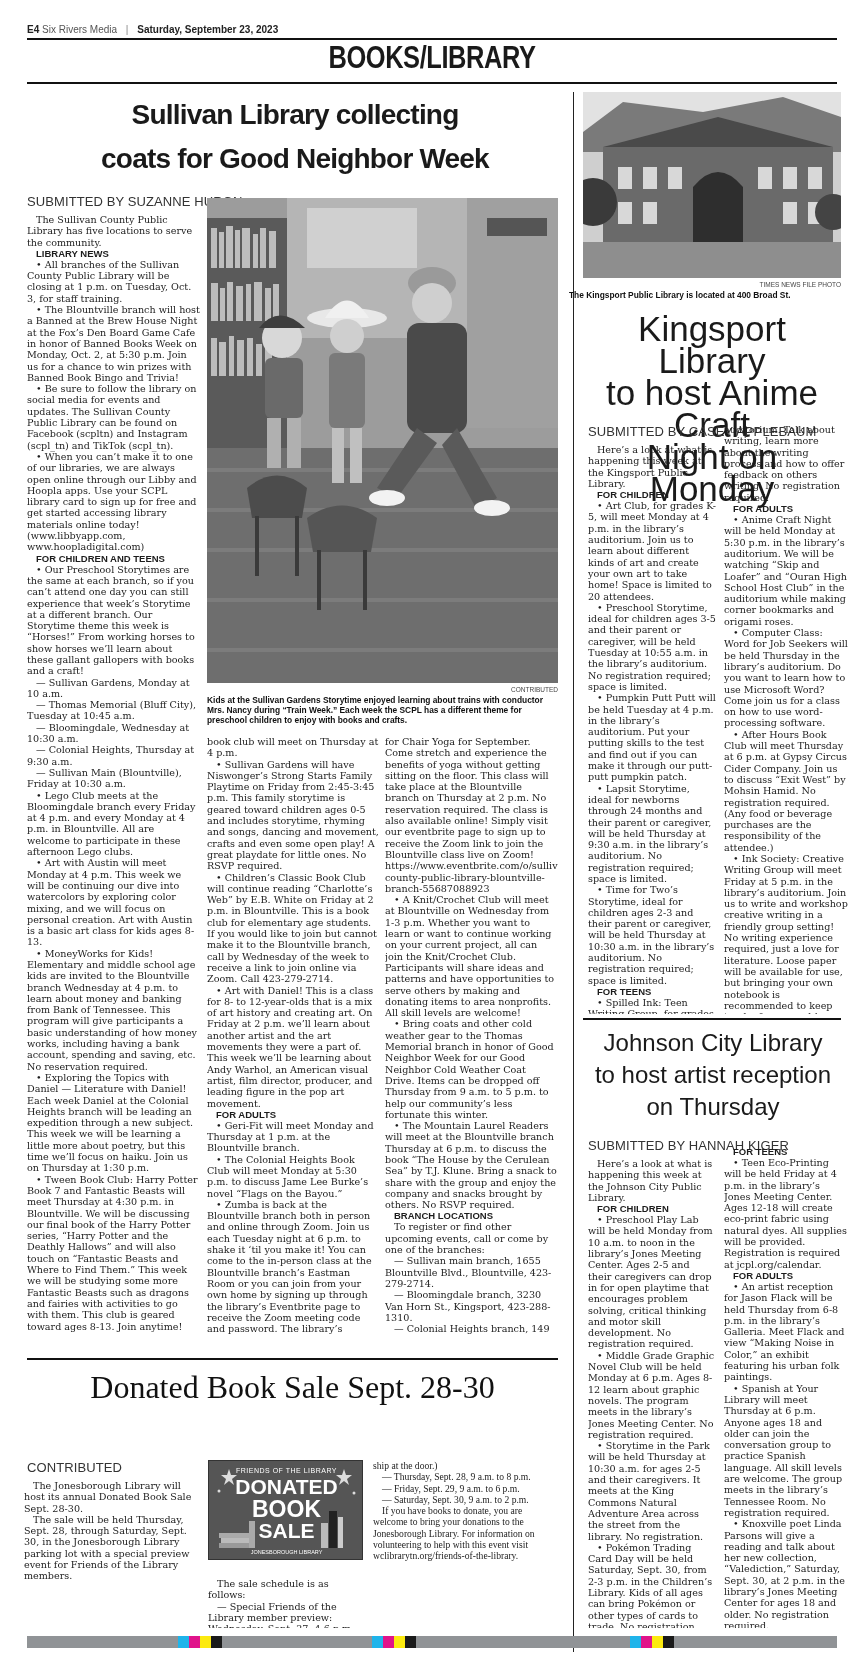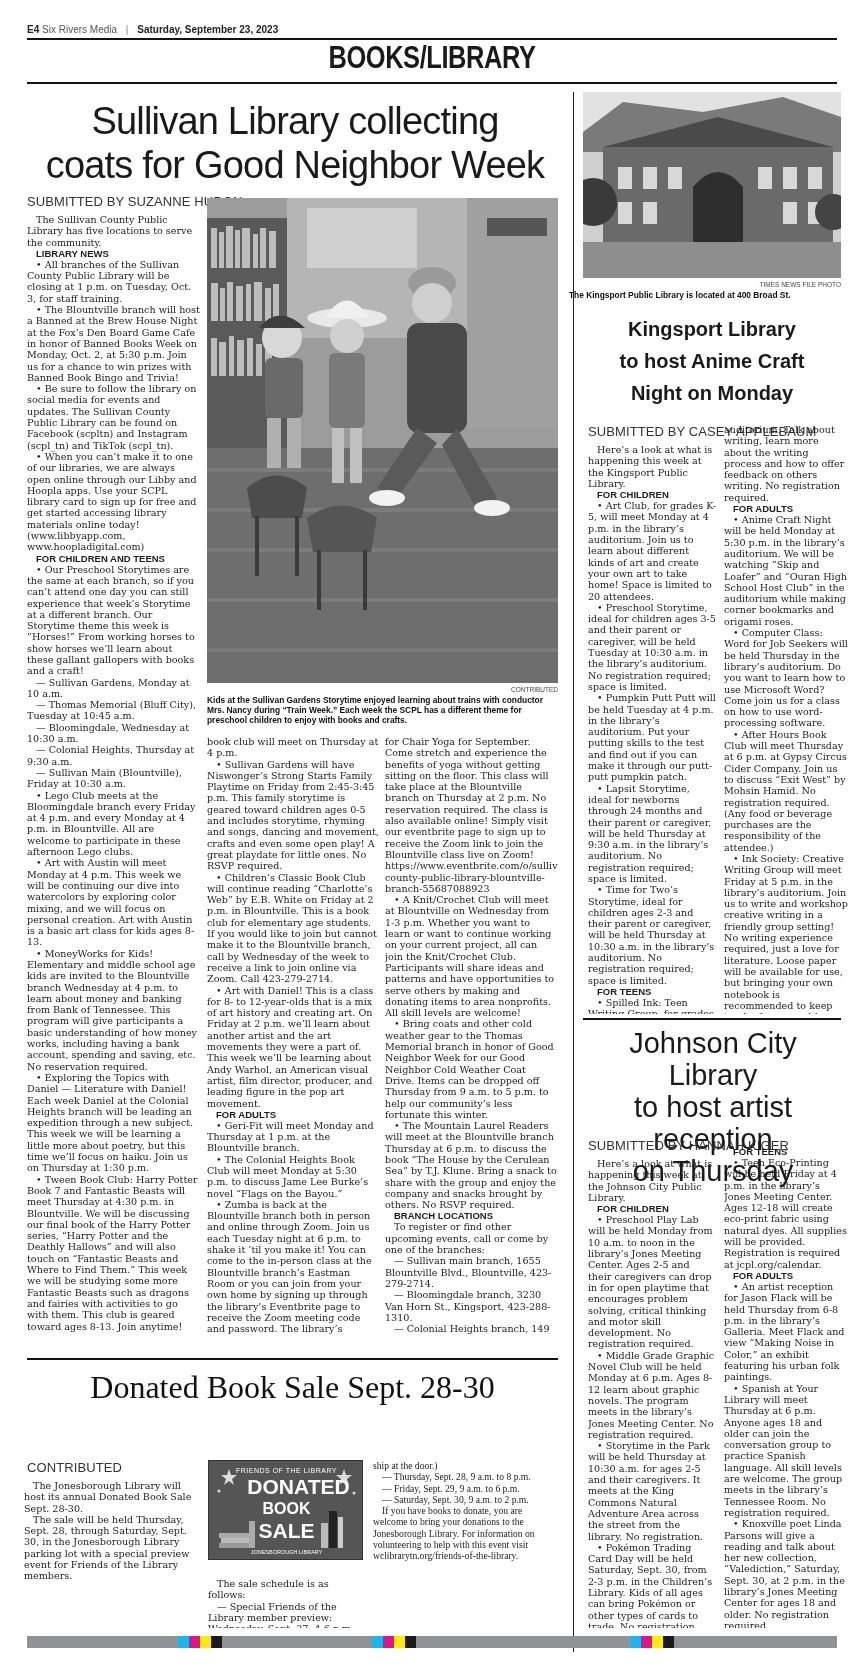--- a/index.html
+++ b/index.html
@@ -7,21 +7,21 @@
   body { position: relative; font-family: "DejaVu Serif", serif; color: #1a1a1a; }
   .abs { position: absolute; }
 
   
   .folio { left: 27px; top: 24px; font-size: 10px; font-family: "Liberation Sans", sans-serif; color: #222; }
   .folio b { font-weight: bold; }
   .folio .sep { color: #888; margin: 0 6px; }
   .rule { background: #111; height: 1.5px; }
   .section-title { left: 0; width: 864px; top: 40px; text-align: center; font-family: "Liberation Sans", sans-serif; font-weight: bold; font-size: 31px; letter-spacing: -0.5px; transform: scaleX(0.82); transform-origin: center; }
 
-  .headline-main { left: 20px; width: 550px; top: 93px; text-align: center; font-family: "Liberation Sans", sans-serif; font-weight: normal; font-size: 38px; line-height: 44px; letter-spacing: -0.8px; margin-top: 6px; }
+  .headline-main { left: 20px; width: 550px; top: 93px; text-align: center; font-family: "Liberation Sans", sans-serif; font-weight: bold; font-size: 28px; line-height: 44px; letter-spacing: -0.8px; }
   .byline { font-family: "Liberation Sans", sans-serif; font-size: 13px; color: #333; letter-spacing: 0.1px; text-transform: uppercase; }
 
   .col { font-size: 9.6px; line-height: 11.3px; font-family: "DejaVu Serif", serif; color: #1c1c1c; }
   .col p { text-indent: 9px; }
   .col p.noind { text-indent: 0; }
   .col h4 { font-family: "Liberation Sans", sans-serif; font-weight: bold; font-size: 9.5px; line-height: 11px; padding-left: 9px; }
 
   .photo { background: #777; overflow: hidden; }
   .caption { font-family: "Liberation Sans", sans-serif; font-weight: bold; font-size: 8.4px; line-height: 10px; color: #111; }
   .credit { font-family: "Liberation Sans", sans-serif; font-size: 6.5px; color: #444; text-align: right; text-transform: uppercase; }
@@ -197,49 +197,49 @@
     </g>
     <path d="M110 150 V95 q25 -30 50 0 V150 z" fill="#2e2e2e"></path>
     <rect x="0" y="150" width="258" height="36" fill="#8e8e8e"></rect>
     <circle cx="10" cy="110" r="24" fill="#3a3a3a"></circle>
     <circle cx="250" cy="120" r="18" fill="#444"></circle>
   </svg>
 </div>
 <div class="abs credit" style="left:690px;top:281px;width:151px;">TIMES NEWS FILE PHOTO</div>
 <div class="abs caption" style="left:569px;top:290px;width:258px;">The Kingsport Public Library is located at 400 Broad St.</div>
 
-<div class="abs sub-headline" style="left:583px;top:313px;width:258px;font-size:20px;line-height:32px;font-weight:bold;">
+<div class="abs sub-headline" style="left:583px;top:313px;width:258px;font-size:35px;line-height:32px;">
   <div>Kingsport Library</div>
   <div>to host Anime Craft</div>
   <div>Night on Monday</div>
 </div>
 <div class="abs byline" style="left:588px;top:424px;">SUBMITTED BY CASEY APPLEBAUM</div>
 <div class="abs col" style="left:588px;top:444px;width:128px;height:570px;overflow:hidden;">
     <p>Here’s a look at what is happening this week at the Kingsport Public Library.</p>
     <h4>FOR CHILDREN</h4>
     <p>• Art Club, for grades K-5, will meet Monday at 4 p.m. in the library’s auditorium. Join us to learn about different kinds of art and create your own art to take home! Space is limited to 20 attendees.</p>
-    <p>• Preschool Storytime, ideal for children ages 3-5 and their parent or caregiver, will be held Tuesday at 10:30 a.m. in the library’s auditorium. No registration required; space is limited.</p>
+    <p>• Preschool Storytime, ideal for children ages 3-5 and their parent or caregiver, will be held Tuesday at 10:55 a.m. in the library’s auditorium. No registration required; space is limited.</p>
     <p>• Pumpkin Putt Putt will be held Tuesday at 4 p.m. in the library’s auditorium. Put your putting skills to the test and find out if you can make it through our putt-putt pumpkin patch.</p>
     <p>• Lapsit Storytime, ideal for newborns through 24 months and their parent or caregiver, will be held Thursday at 9:30 a.m. in the library’s auditorium. No registration required; space is limited.</p>
     <p>• Time for Two’s Storytime, ideal for children ages 2-3 and their parent or caregiver, will be held Thursday at 10:30 a.m. in the library’s auditorium. No registration required; space is limited.</p>
     <h4>FOR TEENS</h4>
     <p>• Spilled Ink: Teen Writing Group, for grades 6-12, will meet Thursday at 4 p.m. in the library’s</p>
   </div>
 <div class="abs col" style="left:724px;top:424px;width:125px;height:590px;overflow:hidden;">
     <p class="noind">auditorium. Talk about writing, learn more about the writing process and how to offer feedback on others writing. No registration required.</p>
     <h4>FOR ADULTS</h4>
     <p>• Anime Craft Night will be held Monday at 5:30 p.m. in the library’s auditorium. We will be watching “Skip and Loafer” and “Ouran High School Host Club” in the auditorium while making corner bookmarks and origami roses.</p>
     <p>• Computer Class: Word for Job Seekers will be held Thursday in the library’s auditorium. Do you want to learn how to use Microsoft Word? Come join us for a class on how to use word-processing software.</p>
     <p>• After Hours Book Club will meet Thursday at 6 p.m. at Gypsy Circus Cider Company. Join us to discuss “Exit West” by Mohsin Hamid. No registration required. (Any food or beverage purchases are the responsibility of the attendee.)</p>
     <p>• Ink Society: Creative Writing Group will meet Friday at 5 p.m. in the library’s auditorium. Join us to write and workshop creative writing in a friendly group setting! No writing experience required, just a love for literature. Loose paper will be available for use, but bringing your own notebook is recommended to keep track of your work!</p>
   </div>
 
 <div class="abs rule" style="left:583px;top:1018px;width:258px;height:1.5px;"></div>
 
-<div class="abs sub-headline" style="left:583px;top:1027px;width:260px;font-size:29px;line-height:32px;">
+<div class="abs sub-headline" style="left:583px;top:1027px;width:260px;font-size:24px;line-height:32px;">
   <div>Johnson City Library</div>
   <div>to host artist reception</div>
   <div>on Thursday</div>
 </div>
 <div class="abs byline" style="left:588px;top:1138px;">SUBMITTED BY HANNAH KIGER</div>
 <div class="abs col" style="left:588px;top:1158px;width:128px;height:470px;overflow:hidden;">
     <p>Here’s a look at what is happening this week at the Johnson City Public Library.</p>
     <h4>FOR CHILDREN</h4>
     <p>• Preschool Play Lab will be held Monday from 10 a.m. to noon in the library’s Jones Meeting Center. Ages 2-5 and their caregivers can drop in for open playtime that encourages problem solving, critical thinking and motor skill development. No registration required.</p>
     <p>• Middle Grade Graphic Novel Club will be held Monday at 6 p.m. Ages 8-12 learn about graphic novels. The program meets in the library’s Jones Meeting Center. No registration required.</p>
@@ -273,22 +273,22 @@
       <circle cx="145" cy="32" r="1.5" fill="#ddd"></circle>
     <rect x="10" y="72" width="32" height="5" fill="#aaa"></rect>
       <rect x="12" y="77" width="30" height="5" fill="#bbb"></rect>
       <rect x="10" y="82" width="34" height="5" fill="#999"></rect>
     <rect x="40" y="60" width="6" height="27" fill="#aaa"></rect>
     <rect x="112" y="62" width="7" height="25" fill="#bbb"></rect>
       <rect x="120" y="50" width="8" height="37" fill="#222"></rect>
       <rect x="129" y="56" width="5" height="31" fill="#ccc"></rect>
   </svg>
   <div class="abs" style="left:0;width:155px;top:6px;font-size:7px;letter-spacing:0.5px;">FRIENDS OF THE LIBRARY</div>
-  <div class="abs" style="left:0;width:155px;top:15px;font-size:21px;font-weight:bold;line-height:22px;margin-left:12px;">DONATED</div>
-  <div class="abs" style="left:0;width:155px;top:37px;font-size:16px;font-weight:bold;line-height:22px;">BOOK</div>
+  <div class="abs" style="left:0;width:155px;top:15px;font-size:21px;font-weight:bold;line-height:22px;">DONATED</div>
+  <div class="abs" style="left:0;width:155px;top:37px;font-size:23px;font-weight:bold;line-height:22px;">BOOK</div>
   <div class="abs" style="left:0;width:155px;top:59px;font-size:21px;font-weight:bold;line-height:22px;">SALE</div>
   <div class="abs" style="left:0;width:155px;top:88px;font-size:5.5px;">JONESBOROUGH LIBRARY</div>
 </div>
 <div class="abs col" style="left:208px;top:1578px;width:158px;height:50px;overflow:hidden;">
     <p>The sale schedule is as follows:</p>
     <p>— Special Friends of the Library member preview: Wednesday, Sept. 27, 4-6 p.m. (You can buy a member-</p>
   </div>
 <div class="abs col" style="left:373px;top:1460px;width:185px;height:170px;overflow:hidden;font-family:Liberation Serif, serif;">
     <p class="noind">ship at the door.)</p>
     <p>— Thursday, Sept. 28, 9 a.m. to 8 p.m.</p>

